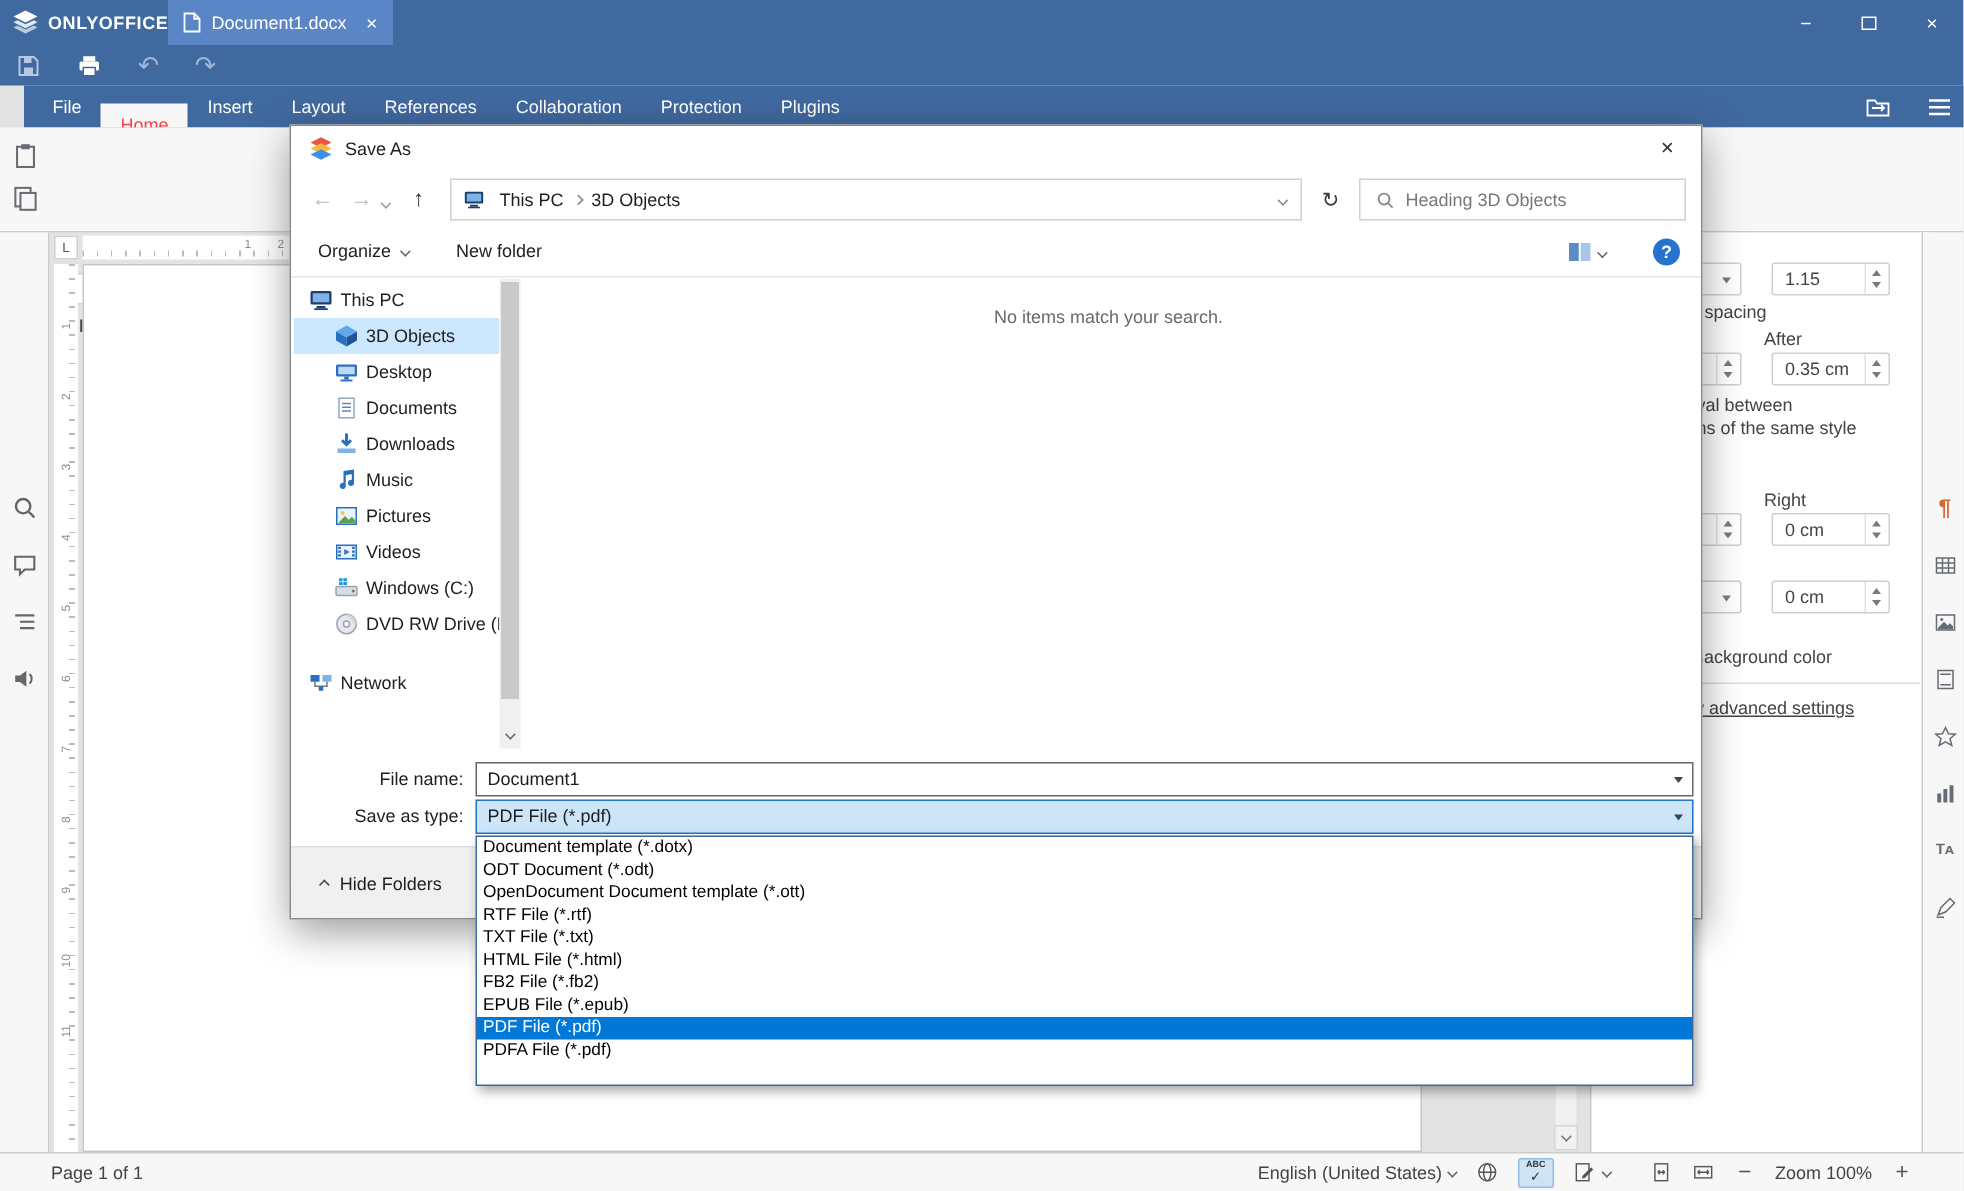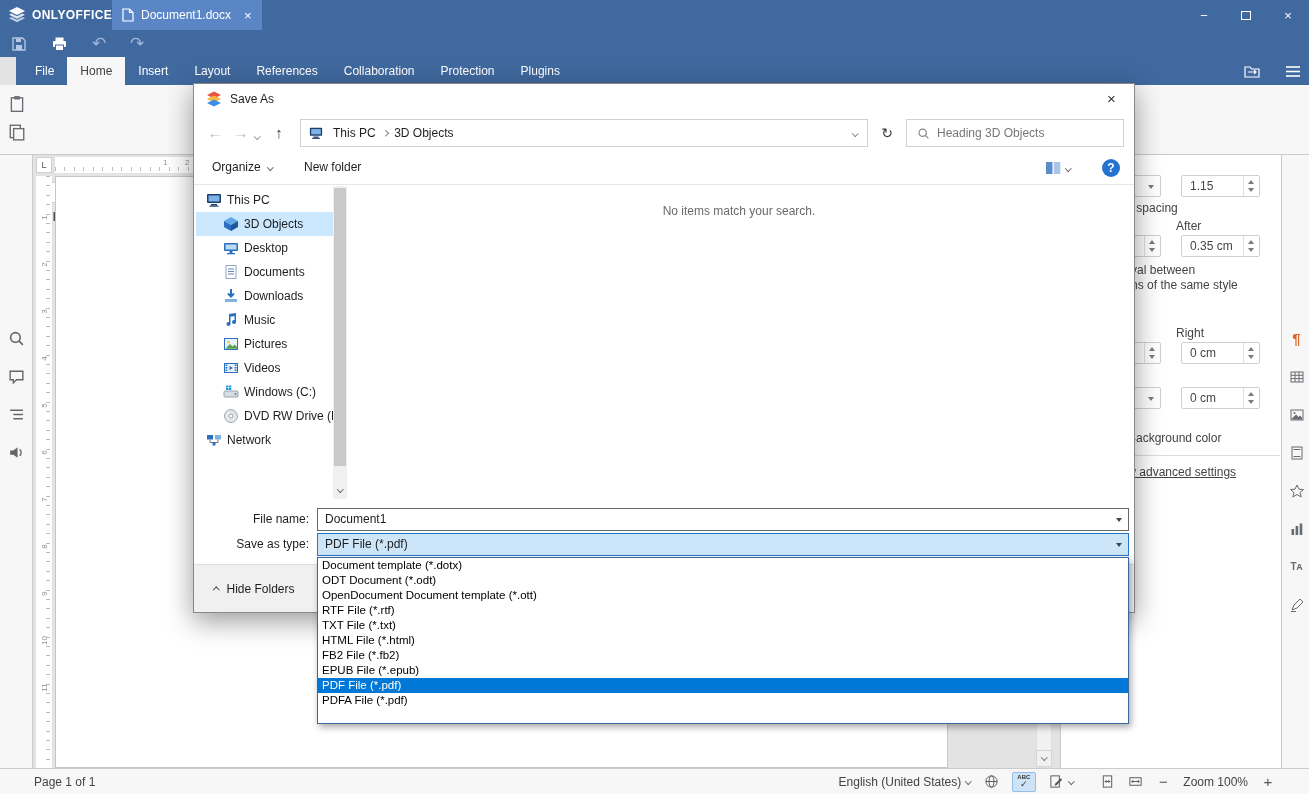--- a/index.html
+++ b/index.html
@@ -17,21 +17,21 @@
   .wctrls { position:absolute; right:0; top:0; height:30px; display:flex; }
   .wbtn { width:42px; height:30px; display:flex; align-items:center; justify-content:center; color:#fff; font-size:13px; }
   .maxbox { width:10px; height:9px; border:1px solid #fff; display:inline-block; }
 
   .qatrow { position:absolute; left:0; top:30px; width:1309px; height:27px; background:#40699f; }
   .qbtn { position:absolute; top:2px; width:26px; height:23px; display:flex; align-items:center; justify-content:center; }
   .uglyph { font-size:17px; line-height:1; color:#9fb7d9; }
 
   .tabsrow { position:absolute; left:16px; top:57px; width:1309px; height:28px; background:#40699f; display:flex; padding-left:6px; }
   .mtab { padding:0 13px; line-height:28px; color:#fff; font-size:12px; white-space:nowrap; }
-  .mtab.active { background:#f7f7f7; color:#404040; }
+  .mtab.active { background:#f7f7f7; color:#ef4444;margin-top:12px; }
   .tr-icon { position:absolute; top:60px; width:24px; height:22px; display:flex; align-items:center; justify-content:center; }
 
   
   .ribbon { position:absolute; left:0; top:85px; width:1309px; height:70px; background:#f7f7f7; border-bottom:1px solid #cbcbcb; }
   .clip { position:absolute; left:8px; width:20px; height:20px; }
   .combo { position:absolute; background:#fff; border:1px solid #cfcfcf; border-radius:2px; }
   .cval { position:absolute; left:7px; top:0; line-height:19px; color:#444; white-space:nowrap; }
   .ccaret { position:absolute; right:6px; top:8px; width:0; height:0;
             border-left:3.5px solid transparent; border-right:3.5px solid transparent; border-top:4px solid #7a7a7a; }
   .incfont { position:absolute; left:184px; top:99px; font-weight:bold; font-size:13px; color:#444; }
@@ -109,21 +109,21 @@
   .dtoolbar { position:absolute; left:0; top:68px; width:100%; height:33px; border-bottom:1px solid #e4e7ec; }
   .organize { position:absolute; left:18px; top:8px; display:flex; gap:7px; align-items:center; }
   .newfolder { position:absolute; left:110px; top:8px; }
   .viewbtn { position:absolute; right:64px; top:9px; display:flex; gap:5px; align-items:center; }
   .helpbtn { position:absolute; right:14px; top:7px; width:18px; height:18px; border-radius:50%; background:#2573cf;
              color:#fff; text-align:center; line-height:18px; font-size:12px; font-weight:bold; }
 
   .dtree { position:absolute; left:2px; top:104px; width:137px; height:311px; overflow:hidden; }
   .trow { height:24px; display:flex; align-items:center; gap:5px; white-space:nowrap; overflow:hidden; }
   .trow.sel { background:#cce8ff; }
-  .trow.gap { margin-top:0;align-items:center; }
+  .trow.gap { margin-top:15px;align-items:center; }
   .ticon { flex:none; width:16px; height:16px; }
   .ticon svg { width:16px; height:16px; }
   .dscroll { position:absolute; left:139px; top:102px; width:14px; height:313px; background:#f0f0f0; }
   .dthumb { position:absolute; left:1px; top:2px; width:12px; height:278px; background:#c9c9c9; }
   .dscroll .btn { position:absolute; left:0; bottom:1px; width:14px; height:15px; display:flex; align-items:center; justify-content:center; }
   .dscroll .chev { border-color:#666; margin-top:-2px; }
 
   .dmsg { position:absolute; left:160px; right:10px; top:120px; text-align:center; color:#6a6a6a; }
 
   .flabel { position:absolute; left:5px; width:110px; text-align:right; }

